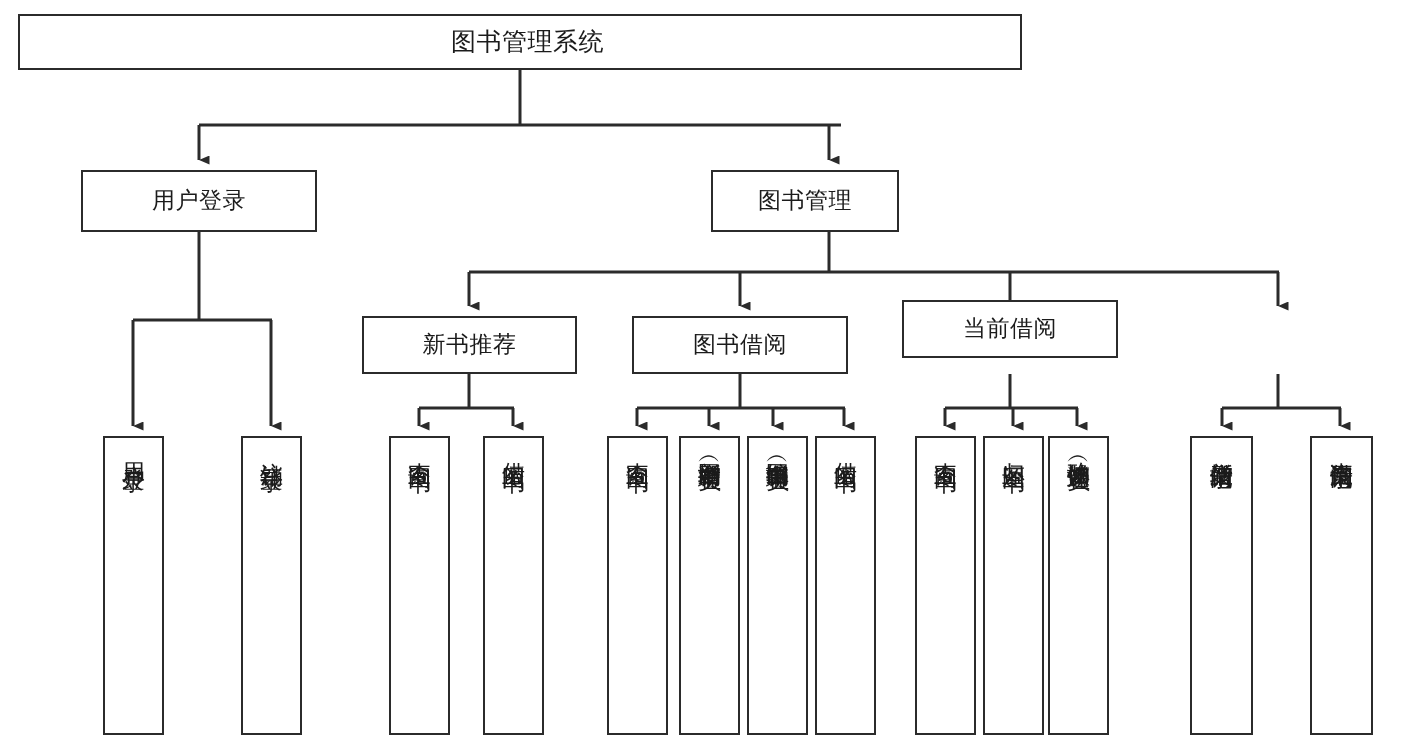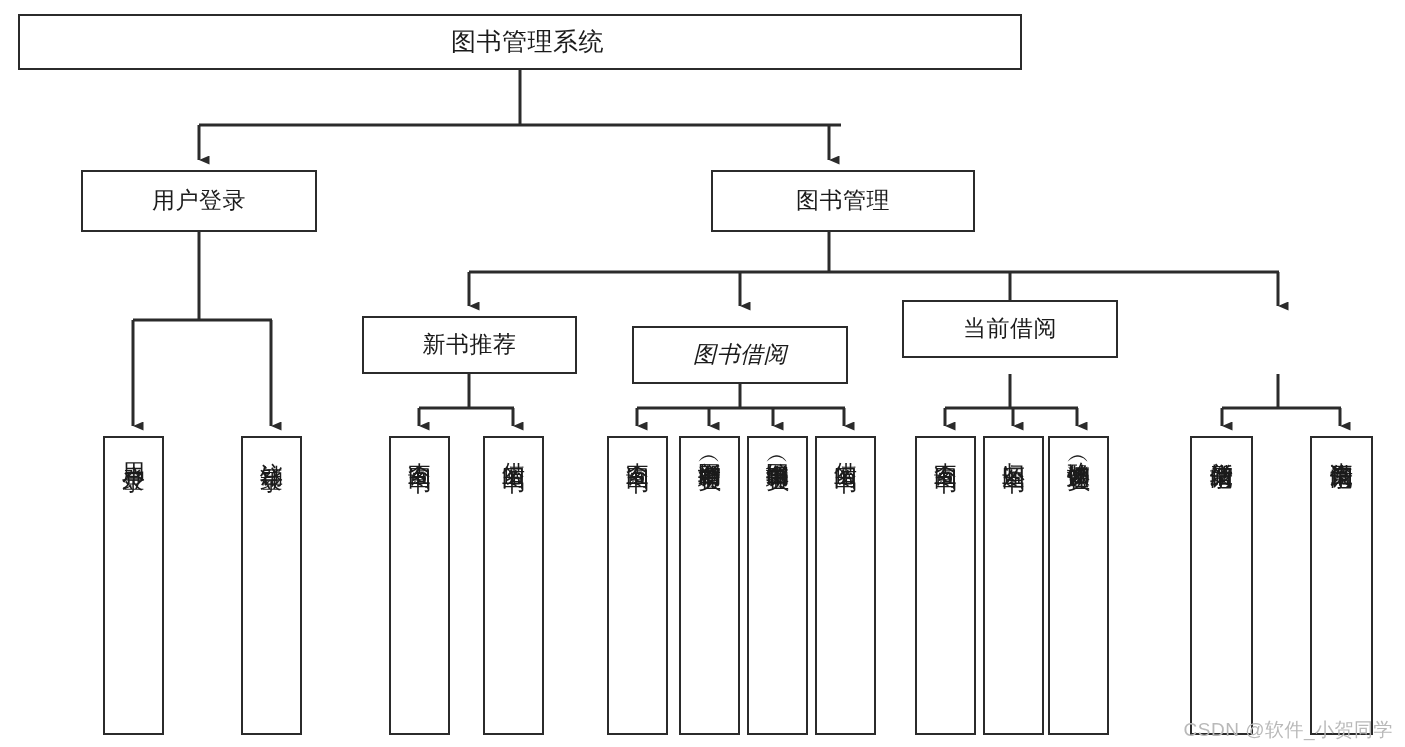--- a/index.html
+++ b/index.html
@@ -137,28 +137,28 @@
     </g>
   </svg>
 
   <div class="node level-root" style="left:18px; top:14px; width:1004px; height:56px;">
     <span class="node-label">图书管理系统</span>
   </div>
 
   <div class="node level-1" style="left:81px; top:170px; width:236px; height:62px;">
     <span class="node-label">用户登录</span>
   </div>
-  <div class="node level-1" style="left:711px; top:170px; width:264px; height:62px;">
+  <div class="node level-1" style="left:711px; top:170px; width:188px; height:62px;">
     <span class="node-label">图书管理</span>
   </div>
 
   <div class="node level-2" style="left:362px; top:316px; width:215px; height:58px;">
     <span class="node-label">新书推荐</span>
   </div>
-  <div class="node level-2" style="left:632px; top:326px; width:216px; height:58px;font-style:italic;">
+  <div class="node level-2" style="left:632px; top:316px; width:216px; height:58px;">
     <span class="node-label">图书借阅</span>
   </div>
   <div class="node level-2" style="left:902px; top:300px; width:216px; height:58px;">
     <span class="node-label">当前借阅</span>
   </div>
 
   <div class="node leaf" style="left:103px; top:436px; width:61px; height:299px;">
     <span class="node-label">用户登录</span>
   </div>
   <div class="node leaf" style="left:241px; top:436px; width:61px; height:299px;">
@@ -195,15 +195,14 @@
     <span class="node-label">确认归还（管理员）</span>
   </div>
 
   <div class="node leaf tall-text" style="left:1190px; top:436px; width:63px; height:299px;">
     <span class="node-label">新增借阅记录</span>
   </div>
   <div class="node leaf tall-text" style="left:1310px; top:436px; width:63px; height:299px;">
     <span class="node-label">查询借阅记录</span>
   </div>
 
-  <div class="watermark">CSDN @软件_小贺同学</div>
 
 </div>
 
 </body></html>

